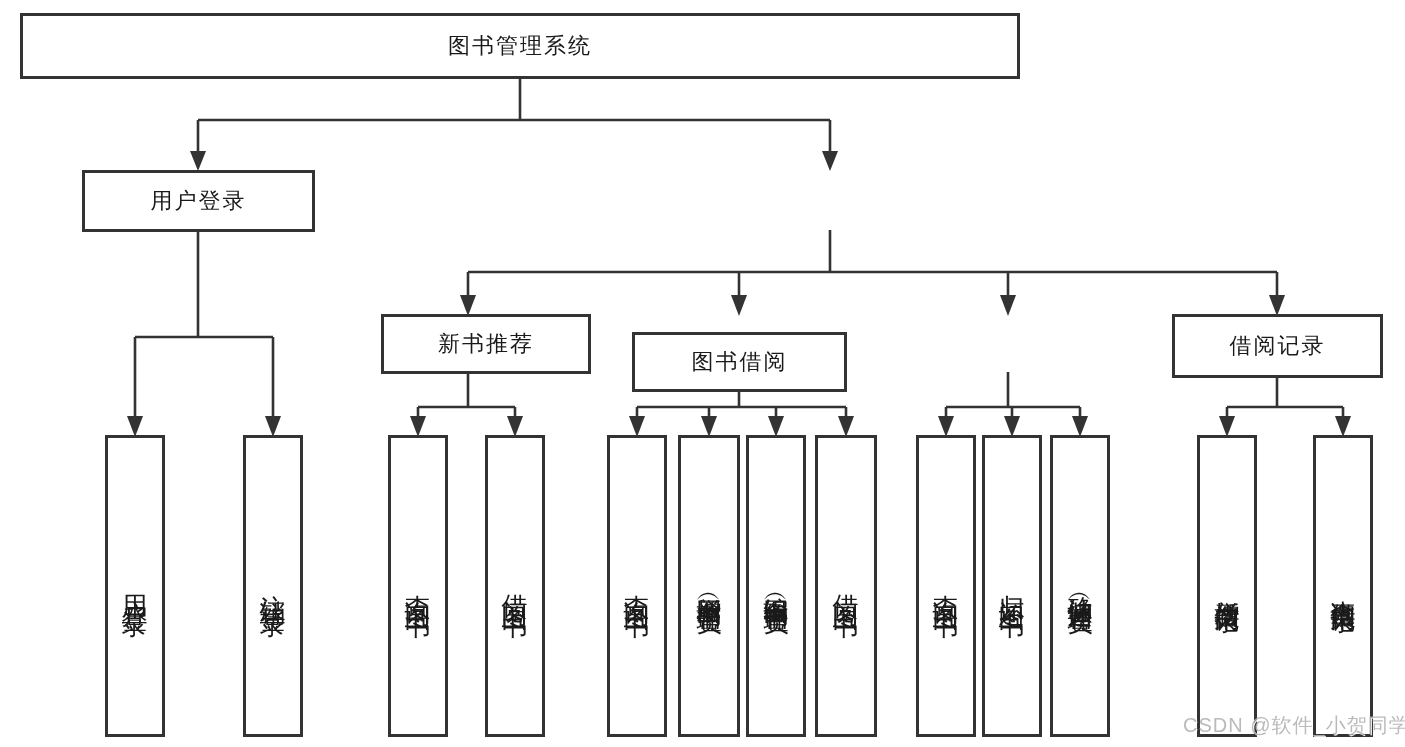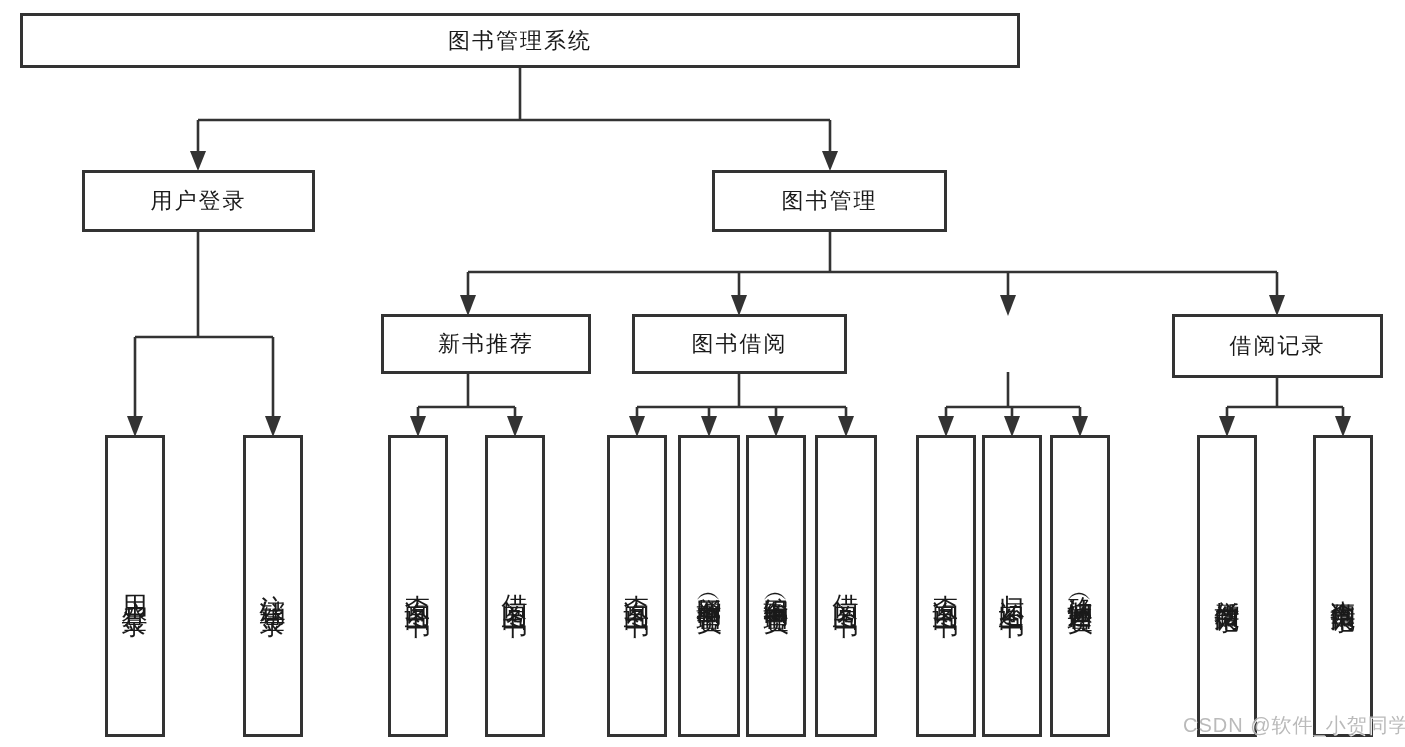--- a/index.html
+++ b/index.html
@@ -154,35 +154,32 @@
     <g>
       <path class="ln" d="M1277 372 V407"></path>
       <path class="ln" d="M1227 407 H1343"></path>
       <path class="ln" d="M1227 407 V418"></path>
       <path class="ln" d="M1343 407 V418"></path>
       <polygon class="ah" points="1219,416 1235,416 1227,437"></polygon>
       <polygon class="ah" points="1335,416 1351,416 1343,437"></polygon>
     </g>
   </svg>
 
-  <div class="node node-h" style="left:20px; top:13px; width:1000px; height:55px;">
+  <div class="node node-h" style="left:20px; top:13px; width:1000px; height:66px;">
     <span>图书管理系统</span>
   </div>
 
   <div class="node node-h" style="left:82px; top:170px; width:233px; height:62px;">
     <span>用户登录</span>
   </div>
-  <div class="node node-h" style="left:712px; top:170px; width:235px; height:62px;">
-    <span>图书管理</span>
-  </div>
 
   <div class="node node-h" style="left:381px; top:314px; width:210px; height:60px;">
     <span>新书推荐</span>
   </div>
-  <div class="node node-h" style="left:632px; top:314px; width:215px; height:60px;">
+  <div class="node node-h" style="left:632px; top:332px; width:215px; height:60px;">
     <span>图书借阅</span>
   </div>
   <div class="node node-h" style="left:1172px; top:314px; width:211px; height:64px;">
     <span>借阅记录</span>
   </div>
 
   <div class="node node-v" style="left:105px;">
     <span>用户登录</span>
   </div>
   <div class="node node-v" style="left:243px;">

